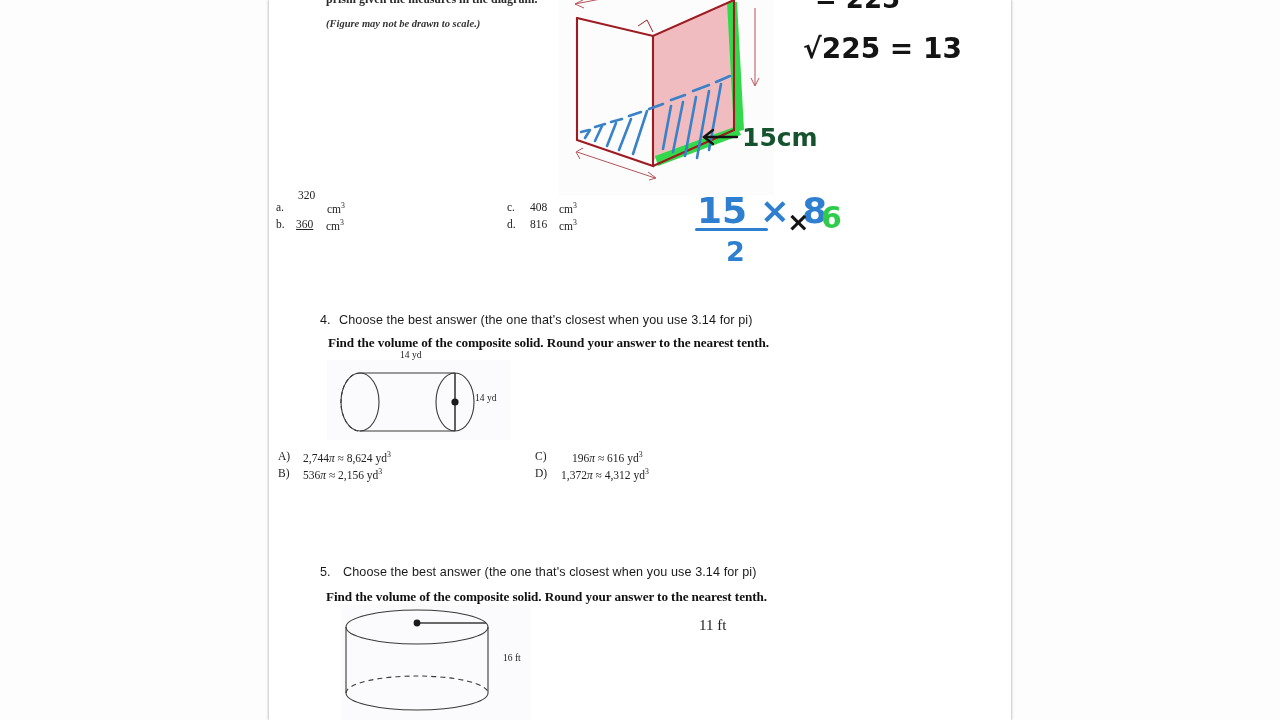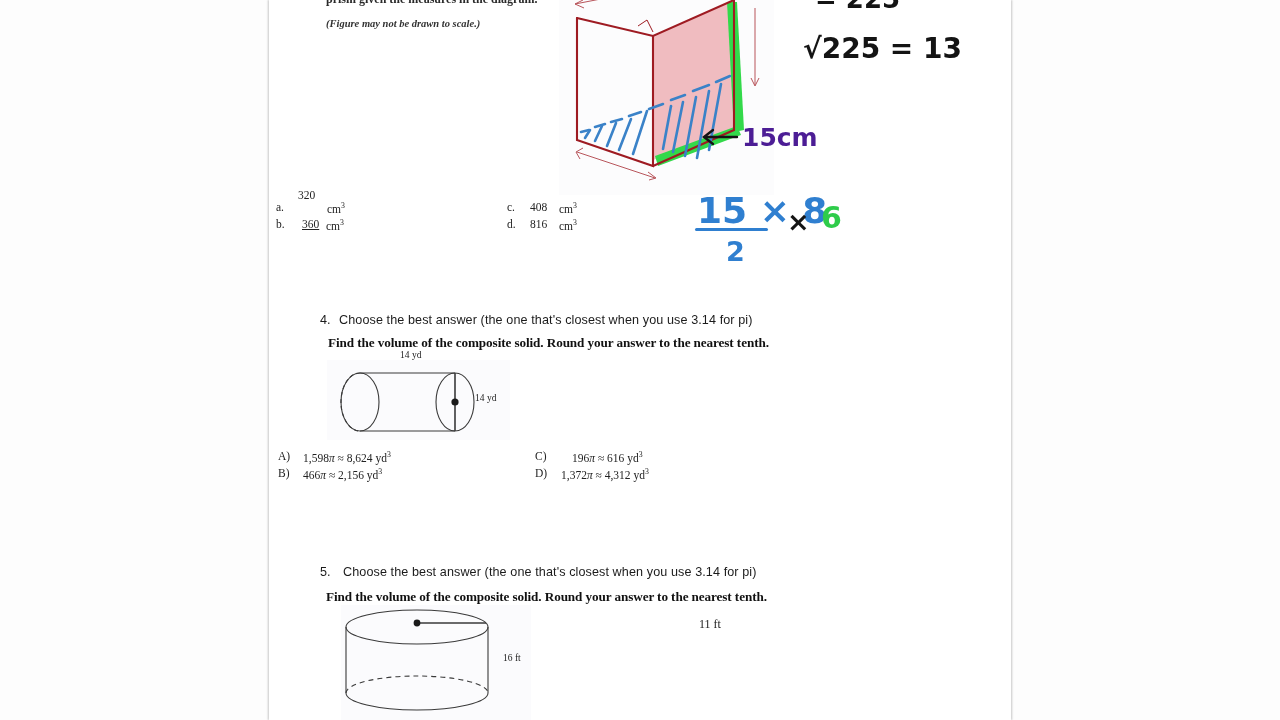--- a/index.html
+++ b/index.html
@@ -93,21 +93,21 @@
 
   
   .hand {
     position: absolute;
     font-family: "DejaVu Sans", sans-serif;
     font-weight: 600;
     white-space: nowrap;
   }
   .hand-blue  { color: #2f7fd0; }
   .hand-green { color: #2ecc4a; }
-  .hand-red   { color: #4c1d95; }
+  .hand-red   { color: #14532d; }
   .hand-black { color: #141414; }
 
   svg { display: block; overflow: visible; }
 </style>
 </head>
 <body>
 
 <div id="viewport">
 
   <div class="left-gutter"></div>
@@ -188,21 +188,21 @@
       <div class="hand hand-black" style="left:546px; top:-16px; font-size:26px; font-weight:700;">= 225</div>
 
       <div class="hand hand-black" style="left:534px; top:32px; font-size:28px; font-weight:700;">√225 = 13</div>
 
       <div>
         <div class="serif-sm" style="left:7px; top:201px;">a.</div>
         <div class="serif-sm" style="left:29px; top:189px;">320</div>
         <div class="serif-sm" style="left:58px; top:201px;"><span>cm</span><span class="sup">3</span></div>
 
         <div class="serif-sm" style="left:7px; top:218px;">b.</div>
-        <div class="serif-sm" style="left:33px; top:218px;text-decoration:underline;">360</div>
+        <div class="serif-sm" style="left:27px; top:218px;text-decoration:underline;">360</div>
         <div class="serif-sm" style="left:57px; top:218px;"><span>cm</span><span class="sup">3</span></div>
 
         <div class="serif-sm" style="left:238px; top:201px;">c.</div>
         <div class="serif-sm" style="left:261px; top:201px;">408</div>
         <div class="serif-sm" style="left:290px; top:201px;"><span>cm</span><span class="sup">3</span></div>
 
         <div class="serif-sm" style="left:238px; top:218px;">d.</div>
         <div class="serif-sm" style="left:261px; top:218px;">816</div>
         <div class="serif-sm" style="left:290px; top:218px;"><span>cm</span><span class="sup">3</span></div>
       </div>
@@ -232,24 +232,24 @@
             <line x1="128" y1="13" x2="128" y2="71" stroke-width="1.6"></line>
           </g>
           <circle cx="128" cy="42" r="3.6" fill="#1a1a1a"></circle>
         </svg>
       </div>
       <div class="serif-sm" style="left:131px; top:350px; font-size:9.5px;">14 yd</div>
       <div class="serif-sm" style="left:206px; top:393px; font-size:9.5px;">14 yd</div>
 
       <div>
         <div class="serif-sm" style="left:9px;   top:450px;">A)</div>
-        <div class="serif-sm" style="left:34px;  top:450px;"><span>1,598</span><span class="pi-sym">π</span> <span>≈</span> <span>8,624</span> <span>yd</span><span class="sup">3</span></div>
+        <div class="serif-sm" style="left:34px;  top:450px;"><span>2,744</span><span class="pi-sym">π</span> <span>≈</span> <span>8,624</span> <span>yd</span><span class="sup">3</span></div>
 
         <div class="serif-sm" style="left:9px;   top:467px;">B)</div>
-        <div class="serif-sm" style="left:34px;  top:467px;"><span>466</span><span class="pi-sym">π</span> <span>≈</span> <span>2,156</span> <span>yd</span><span class="sup">3</span></div>
+        <div class="serif-sm" style="left:34px;  top:467px;"><span>536</span><span class="pi-sym">π</span> <span>≈</span> <span>2,156</span> <span>yd</span><span class="sup">3</span></div>
 
         <div class="serif-sm" style="left:266px; top:450px;">C)</div>
         <div class="serif-sm" style="left:284px; top:450px;margin-left:19px;"><span>196</span><span class="pi-sym">π</span> <span>≈</span> <span>616</span> <span>yd</span><span class="sup">3</span></div>
 
         <div class="serif-sm" style="left:266px; top:467px;">D)</div>
         <div class="serif-sm" style="left:292px; top:467px;"><span>1,372</span><span class="pi-sym">π</span> <span>≈</span> <span>4,312</span> <span>yd</span><span class="sup">3</span></div>
       </div>
     </div>
 
     <div>
@@ -263,18 +263,18 @@
             <ellipse cx="76" cy="22" rx="71" ry="17"></ellipse>
             <line x1="5" y1="22" x2="5" y2="88"></line>
             <line x1="147" y1="22" x2="147" y2="88"></line>
             <path d="M5,88 A71,17 0 0,0 147,88"></path>
             <path d="M5,88 A71,17 0 0,1 147,88" stroke-dasharray="5,4"></path>
             <line x1="76" y1="18" x2="145" y2="18" stroke-width="1.4"></line>
           </g>
           <circle cx="76" cy="18" r="3.4" fill="#1a1a1a"></circle>
         </svg>
       </div>
-      <div class="serif-sm" style="left:430px; top:617px; font-size:12px;">11 ft</div>
+      <div class="serif-sm" style="left:430px; top:617px; font-size:15px;">11 ft</div>
       <div class="serif-sm" style="left:234px; top:653px; font-size:9.5px;">16 ft</div>
     </div>
 
   </div>
 </div>
 
 </body></html>

